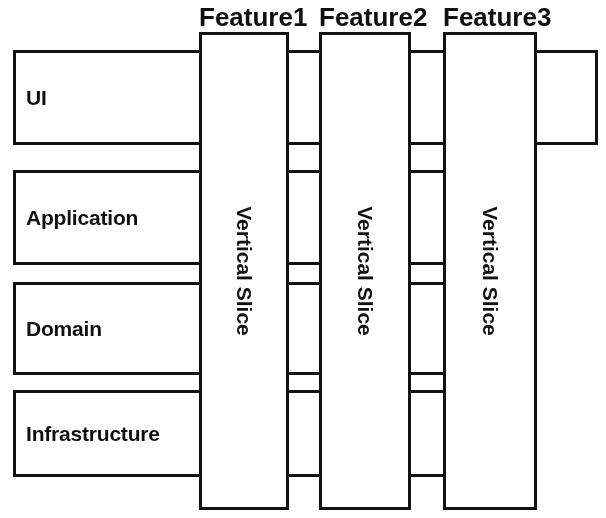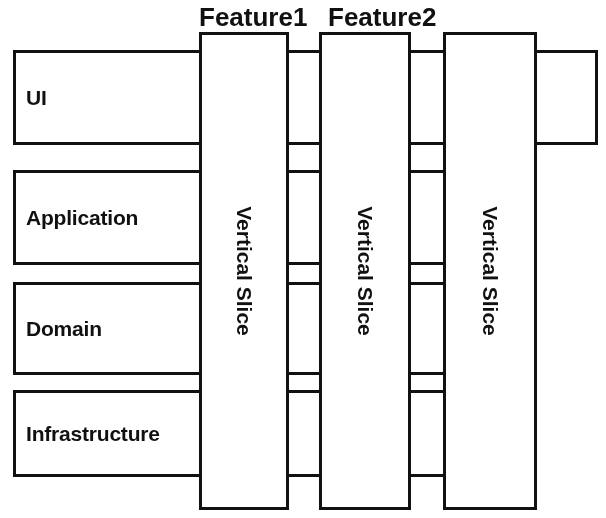--- a/index.html
+++ b/index.html
@@ -94,15 +94,16 @@
     <span class="slice-label">Vertical Slice</span>
   </div>
   <div class="slice" style="left: 319px; top: 32px; width: 92px; height: 478px;">
     <span class="slice-label">Vertical Slice</span>
   </div>
   <div class="slice" style="left: 443px; top: 32px; width: 94px; height: 478px;">
     <span class="slice-label">Vertical Slice</span>
   </div>
 
   <div class="feature-heading" style="left: 199px; width: 90px;">Feature1</div>
-  <div class="feature-heading" style="left: 328px; width: 92px;">Feature2</div>
+  <div class="feature-heading" style="left: 319px; width: 92px;">Feature2</div>
+  <div class="feature-heading" style="left: 443px; width: 94px;">Feature3</div>
 
 </div>
 
 </body></html>

